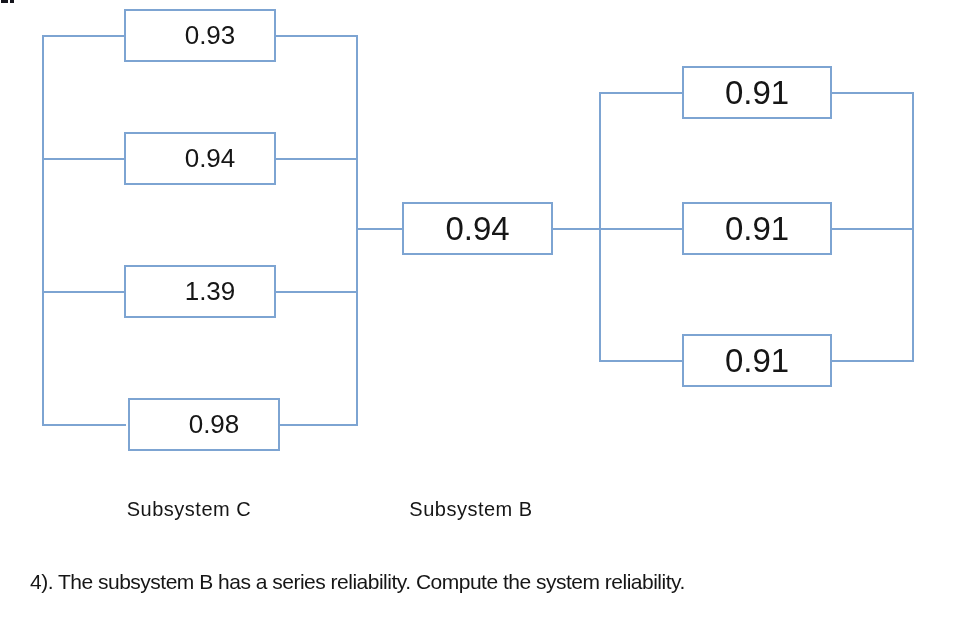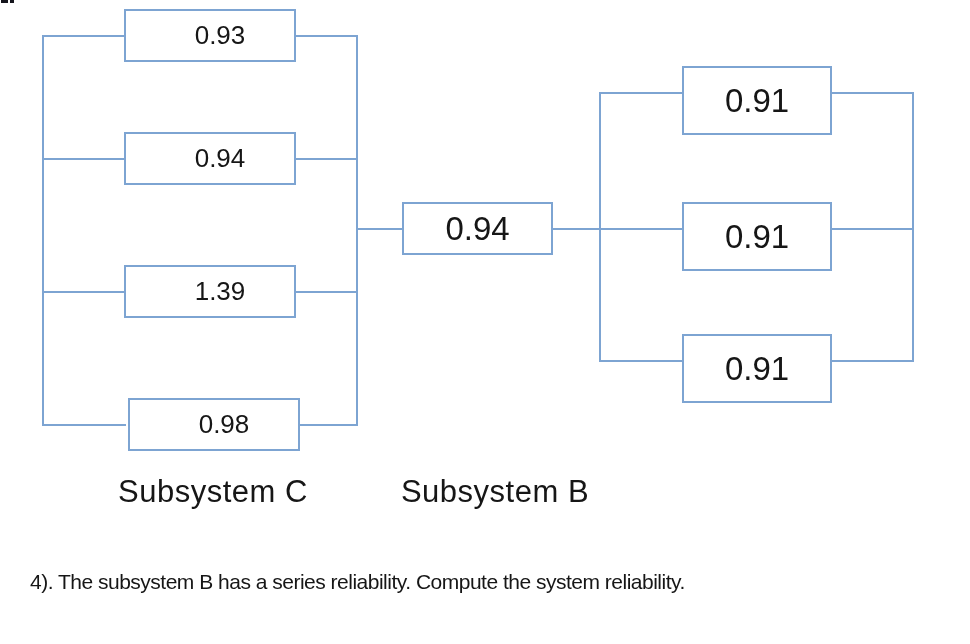--- a/index.html
+++ b/index.html
@@ -7,26 +7,26 @@
     position:relative;width:970px;height:644px;background:#ffffff;
     overflow:hidden;font-family:"Liberation Sans",sans-serif;
     --line:#7da4d2;--ink:#161616;
   }
   .w{position:absolute;background:var(--line);}
   .blk{
     position:absolute;box-sizing:border-box;border:2px solid var(--line);
     background:#fff;display:flex;align-items:center;justify-content:center;
     color:var(--ink);
   }
-  .blk.c{width:172px;height:53px;font-size:26px;padding-left:20px;}
+  .blk.c{width:152px;height:53px;font-size:26px;padding-left:20px;}
   .blk.b{width:151px;height:53px;font-size:33px;}
-  .blk.a{width:150px;height:69px;font-size:33px;}
+  .blk.a{width:150px;height:53px;font-size:33px;}
   .lbl{
-    position:absolute;top:474px;font-size:31px;letter-spacing:0.5px;
-    color:var(--ink);text-align:center;white-space:nowrap;margin-left:24px;
+    position:absolute;top:498px;font-size:20px;letter-spacing:0.5px;
+    color:var(--ink);text-align:center;white-space:nowrap;
   }
   .caption{
     position:absolute;left:30px;top:563px;width:915px;
     font-size:21px;letter-spacing:-0.5px;line-height:37px;color:var(--ink);
   }
   .caption .ital{font-style:italic;}
   .corner{position:absolute;left:0;top:0;width:20px;height:6px;}
   .corner i{position:absolute;background:#15151c;}
   .corner .m1{left:1px;top:0;width:7px;height:3px;}
   .corner .m2{left:10px;top:0;width:4px;height:3px;}

